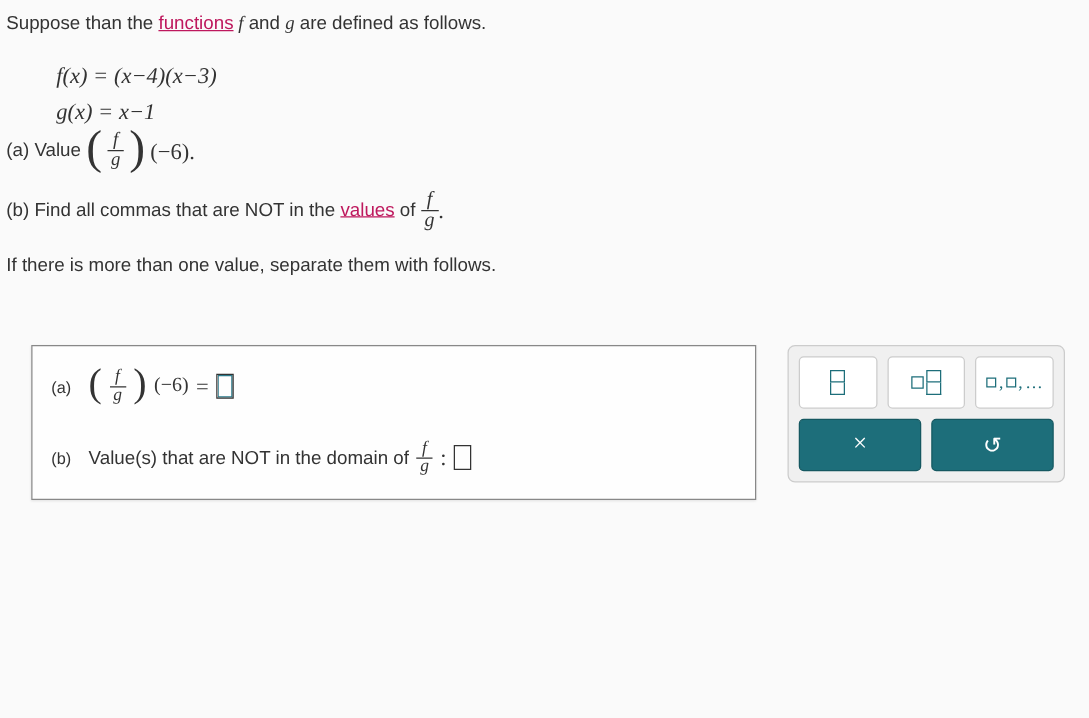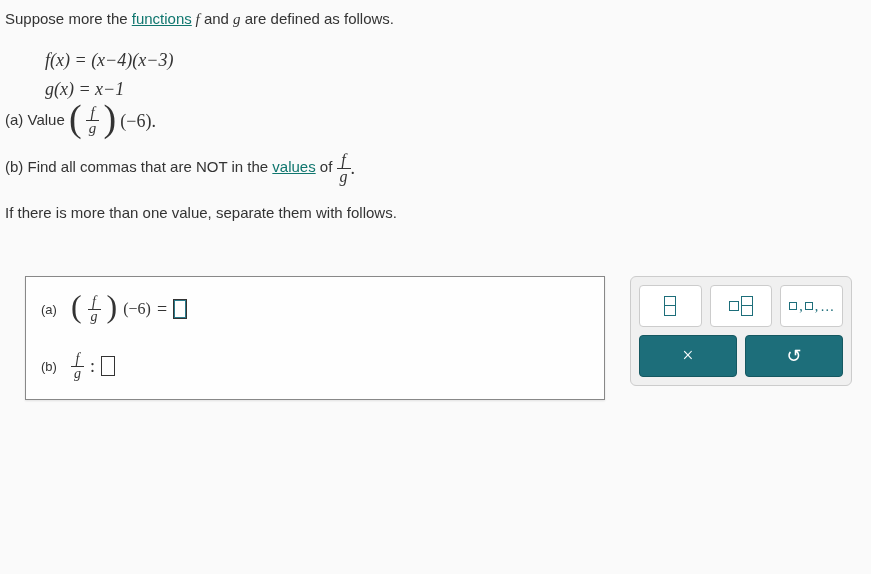--- a/index.html
+++ b/index.html
@@ -13,21 +13,21 @@
       width: 871px;
       height: 574px;
       padding: 10px 5px;
       color: #333;
       font-size: 15px;
     }
     .intro {
       margin-bottom: 18px;
     }
     .link {
-      color: #0f766e;
+      color: #be185d;
       text-decoration: underline;
     }
     .defs {
       margin-left: 40px;
       line-height: 1.6;
       font-style: italic;
       font-family: 'Times New Roman', serif;
       font-size: 18px;
     }
     .part {
@@ -175,21 +175,21 @@
       color: #1d6e7a;
       font-size: 14px;
       line-height: 0.5;
     }
     .after { vertical-align: middle; font-family: 'Times New Roman', serif; font-size: 18px;}
   </style>
 </head>
 <body>
 
 <div class="intro">
-  <span>Suppose more the </span><span class="link">functions</span><span class="italic"> f</span><span> and </span><span class="italic">g</span><span> are defined as follows.</span>
+  <span>Suppose than the </span><span class="link">functions</span><span class="italic"> f</span><span> and </span><span class="italic">g</span><span> are defined as follows.</span>
 </div>
 
 <div class="defs">
   <div>f(x) = (x−4)(x−3)</div>
   <div>g(x) = x−1</div>
 </div>
 
 <div class="part">
   <span>(a) Value </span>
   <span class="paren-large">(</span>
@@ -221,20 +221,21 @@
         <span class="den">g</span>
       </span>
       <span class="paren-large" style="font-size:32px;">)</span>
       <span class="after" style="font-size:16px;">(−6)</span>
       <span class="after">=</span>
       <span class="input-box active"></span>
     </div>
 
     <div class="ans-row">
       <span class="plabel">(b)</span>
+      <span>Value(s) that are NOT in the domain of </span>
       <span class="frac" style="font-size:14px;">
         <span class="num">f</span>
         <span class="den">g</span>
       </span>
       <span class="after">:</span>
       <span class="input-box"></span>
     </div>
   </div>
 
   <div class="toolbox">

